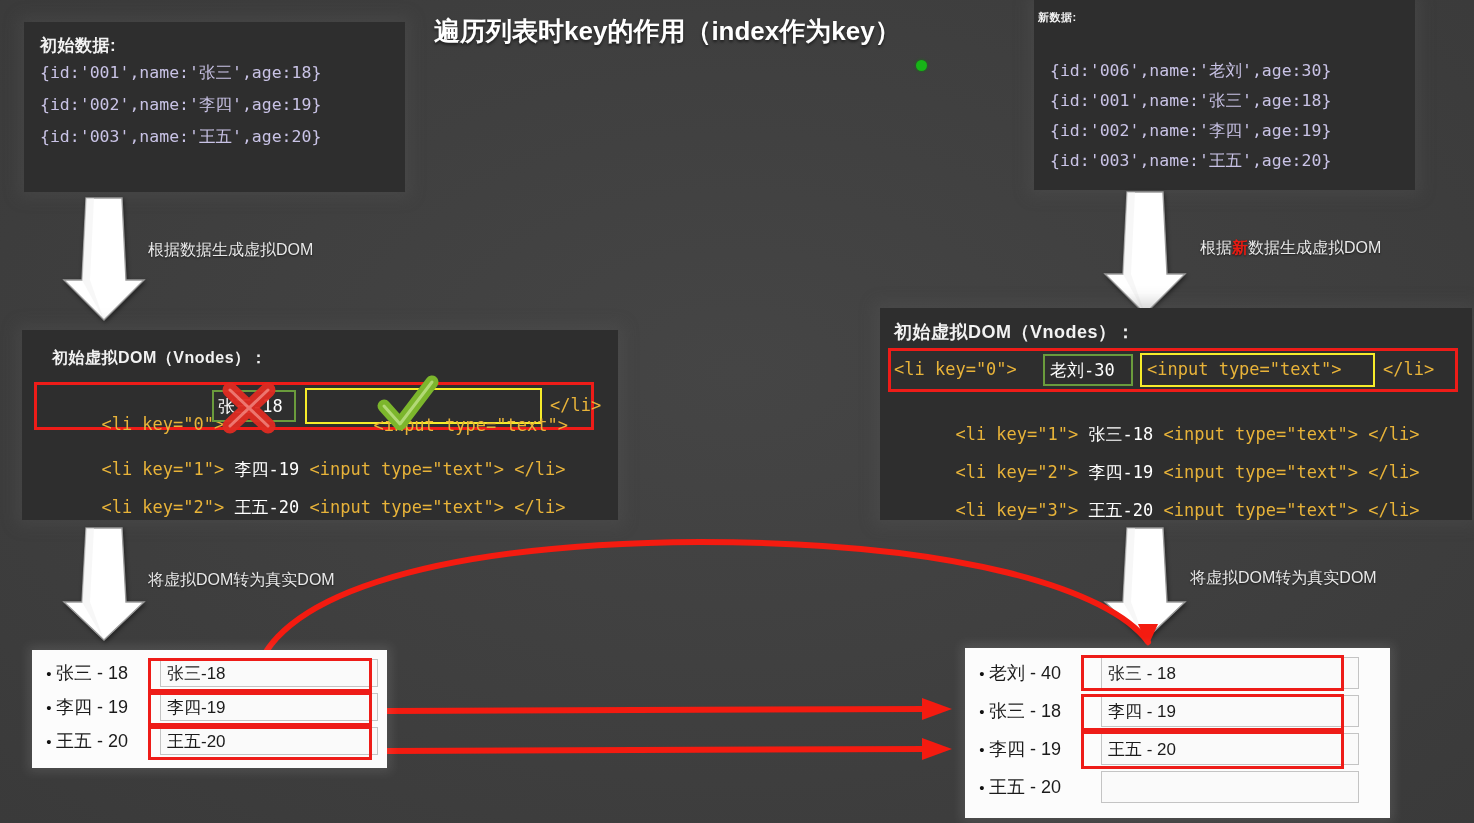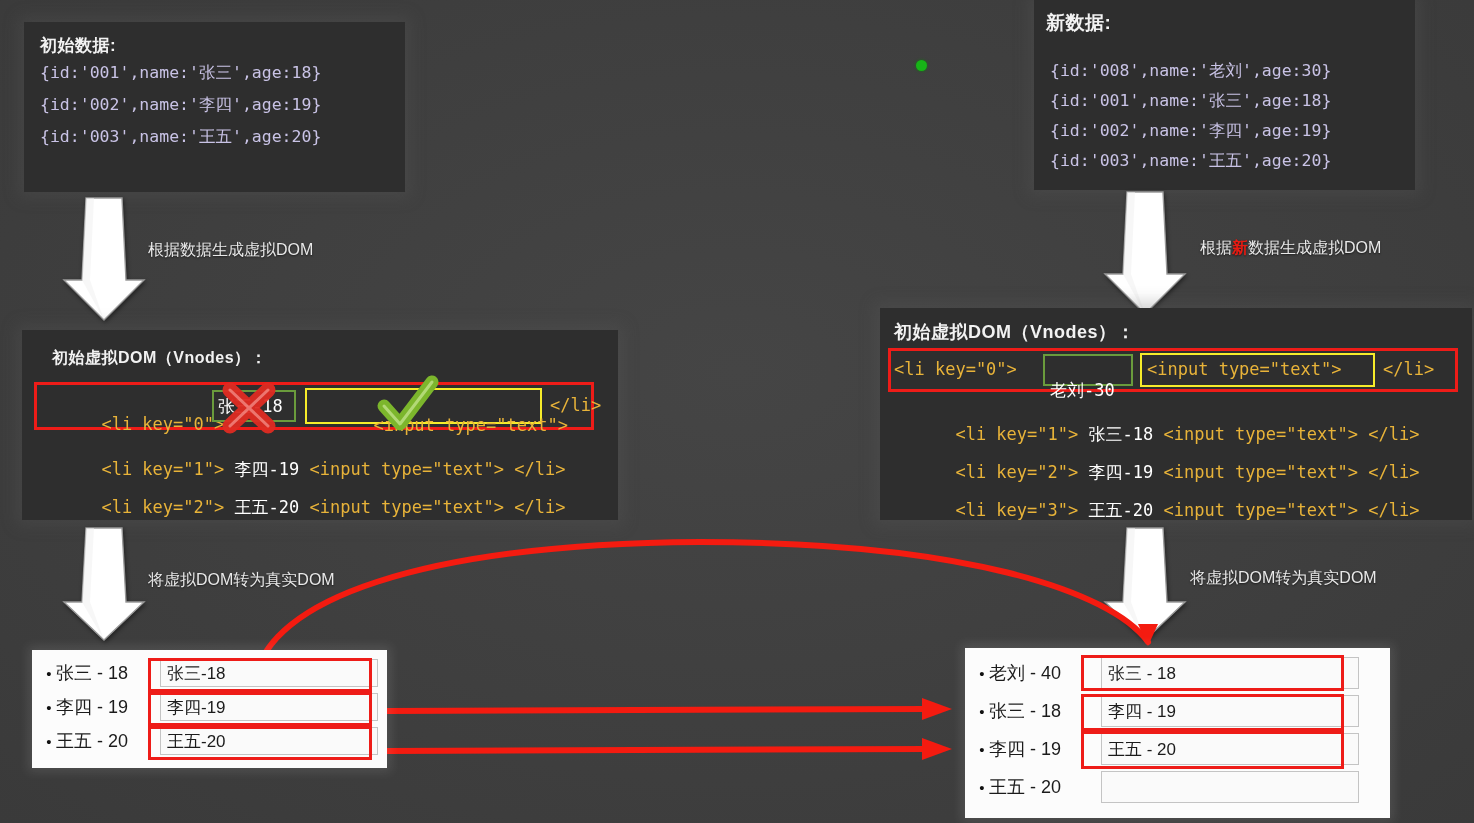--- a/index.html
+++ b/index.html
@@ -88,32 +88,33 @@
   #greendot { position:absolute; width:11px; height:11px; border-radius:50%;
               background:#17b417; box-shadow:0 0 3px #0c7a0c; }
 
   svg { overflow: visible; }
 </style>
 </head>
 <body>
 
 <div id="stage">
 
+  <div id="title" style="left:434px; top:14px;">遍历列表时key的作用（index作为key）</div>
   <div id="greendot" style="left:916px; top:60px;"></div>
 
   <div class="codebox" style="left:24px; top:22px; width:381px; height:170px;">
     <div class="hdr" style="position:absolute;left:16px;top:12px;font-size:17px;">初始数据:</div>
     <div class="dline pun" style="position:absolute;left:16px;top:40px;font-size:16.5px;">{id:'001',name:'张三',age:18}</div>
     <div class="dline pun" style="position:absolute;left:16px;top:72px;font-size:16.5px;">{id:'002',name:'李四',age:19}</div>
     <div class="dline pun" style="position:absolute;left:16px;top:104px;font-size:16.5px;">{id:'003',name:'王五',age:20}</div>
   </div>
 
   <div class="codebox" style="left:1034px; top:0px; width:381px; height:190px;">
-    <div class="hdr" style="position:absolute;left:12px;top:10px;font-size:19px;">新数据:</div>
-    <div class="dline pun" style="position:absolute;left:16px;top:60px;font-size:16.5px;">{id:'008',name:'老刘',age:30}</div>
+    <div class="hdr" style="position:absolute;left:4px;top:10px;font-size:11px;">新数据:</div>
+    <div class="dline pun" style="position:absolute;left:16px;top:60px;font-size:16.5px;">{id:'006',name:'老刘',age:30}</div>
     <div class="dline pun" style="position:absolute;left:16px;top:90px;font-size:16.5px;">{id:'001',name:'张三',age:18}</div>
     <div class="dline pun" style="position:absolute;left:16px;top:120px;font-size:16.5px;">{id:'002',name:'李四',age:19}</div>
     <div class="dline pun" style="position:absolute;left:16px;top:150px;font-size:16.5px;">{id:'003',name:'王五',age:20}</div>
   </div>
 
   <div class="warrow" style="left:62px; top:198px;">
     <svg width="84" height="122" viewBox="0 0 84 122">
       <path d="M24 0 L60 0 L60 0 Q62 40 64 82 L82 82 L42 122 L2 82 L20 82 Q22 40 24 0 Z" fill="#ffffff" stroke="#9a9a9a" stroke-width="1.4"></path>
       <path d="M42 122 L20 82 L24 0 L32 0 L28 82 Z" fill="#f0f0f0" opacity="0.55"></path>
     </svg>
@@ -173,21 +174,21 @@
       <span class="tag">&lt;li key="2"&gt;</span><span class="cn"> <span>王五-20</span> </span><span class="tag">&lt;input type="text"&gt;</span><span class="tag"> <span>&lt;/li&gt;</span></span>
     </div>
   </div>
 
   <div class="codebox" style="left:880px; top:308px; width:592px; height:212px;">
     <div class="hdr" style="position:absolute;left:14px;top:12px;font-size:18px;">初始虚拟DOM（Vnodes）：</div>
 
     <div class="ring-red" style="left:8px; top:40px; width:570px; height:44px;"></div>
     <div class="vline tag" style="position:absolute;left:14px;top:51px;font-size:17px;">&lt;li key="0"&gt;</div>
     <div class="ring-green" style="left:163px; top:46px; width:90px; height:32px;"></div>
-    <div class="vline cn" style="position:absolute;left:170px;top:51px;font-size:17px;margin-top:20px;">老刘-30</div>
+    <div class="vline cn" style="position:absolute;left:170px;top:51px;font-size:17px;">老刘-30</div>
     <div class="ring-yellow" style="left:260px; top:45px; width:235px; height:34px;"></div>
     <div class="vline tag" style="position:absolute;left:267px;top:51px;font-size:17px;">&lt;input type="text"&gt;</div>
     <div class="vline tag" style="position:absolute;left:503px;top:51px;font-size:17px;">&lt;/li&gt;</div>
 
     <div class="vline" style="position:absolute;left:14px;top:95px;font-size:17px;">
       <span class="tag">&lt;li key="1"&gt;</span><span class="cn"> <span>张三-18</span> </span><span class="tag">&lt;input type="text"&gt;</span><span class="tag"> <span>&lt;/li&gt;</span></span>
     </div>
     <div class="vline" style="position:absolute;left:14px;top:133px;font-size:17px;">
       <span class="tag">&lt;li key="2"&gt;</span><span class="cn"> <span>李四-19</span> </span><span class="tag">&lt;input type="text"&gt;</span><span class="tag"> <span>&lt;/li&gt;</span></span>
     </div>

